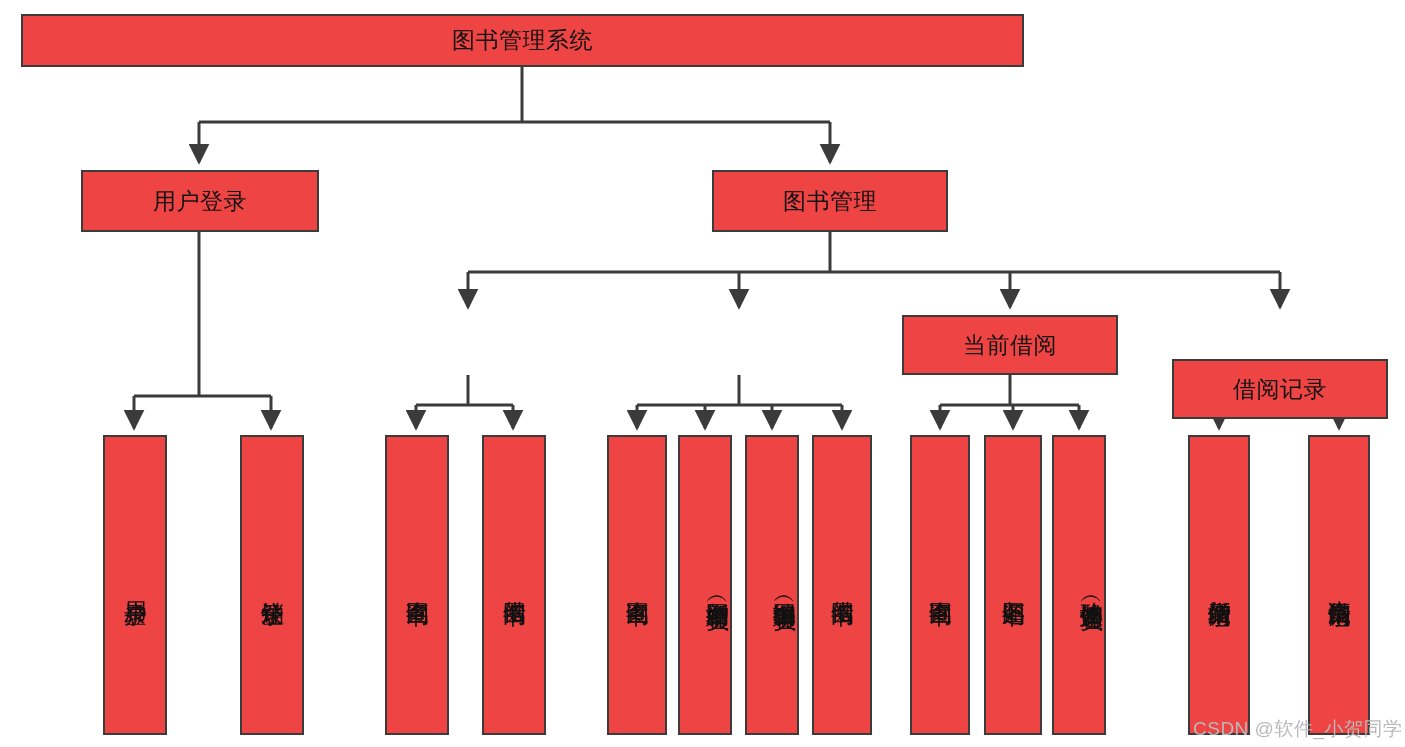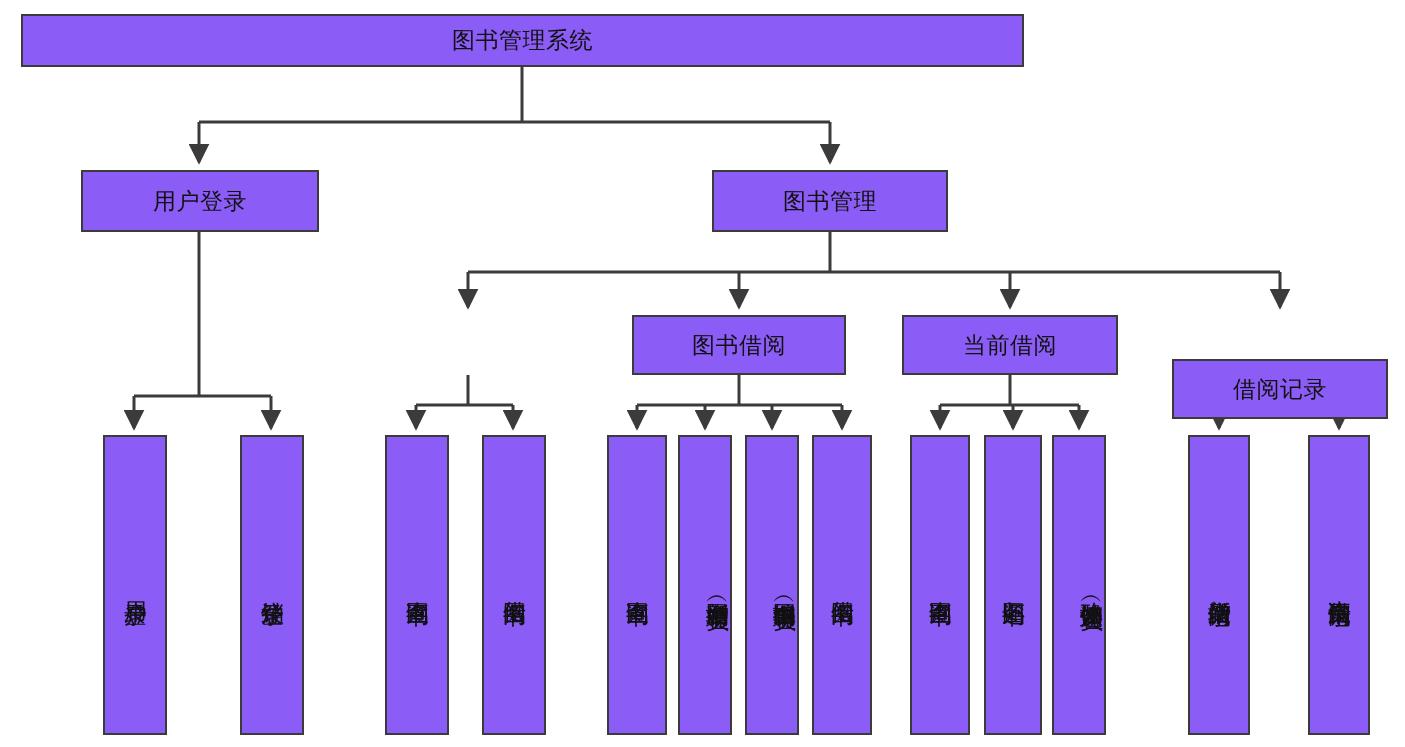--- a/index.html
+++ b/index.html
@@ -21,21 +21,21 @@
     position: absolute;
     left: 0;
     top: 0;
     width: 1405px;
     height: 747px;
   }
   .node-box {
     position: absolute;
     box-sizing: border-box;
     border: 2px solid #3b3b3b;
-    background: #8b5cf6;
+    background: #ef4444;
     display: flex;
     align-items: center;
     justify-content: center;
     color: #111111;
   }
   .node-h {
     font-size: 23px;
     letter-spacing: 0.5px;
     line-height: 1;
     white-space: nowrap;
@@ -124,23 +124,20 @@
     <span>图书管理系统</span>
   </div>
 
   <div class="node-box node-h" style="left:81px; top:170px; width:238px; height:62px;">
     <span>用户登录</span>
   </div>
   <div class="node-box node-h" style="left:712px; top:170px; width:236px; height:62px;">
     <span>图书管理</span>
   </div>
 
-  <div class="node-box node-h" style="left:632px; top:315px; width:214px; height:60px;">
-    <span>图书借阅</span>
-  </div>
   <div class="node-box node-h" style="left:902px; top:315px; width:216px; height:60px;">
     <span>当前借阅</span>
   </div>
   <div class="node-box node-h" style="left:1172px; top:315px; width:216px; height:60px;margin-top:44px;">
     <span>借阅记录</span>
   </div>
 
   <div class="node-box node-v center-v" style="left:103px; top:435px; width:64px; height:300px;">
     <span>用户登录</span>
   </div>
@@ -178,14 +175,15 @@
     <span>确认归还（管理员）</span>
   </div>
 
   <div class="node-box node-v center-v" style="left:1188px; top:435px; width:62px; height:300px;">
     <span>新增借阅记录</span>
   </div>
   <div class="node-box node-v center-v" style="left:1308px; top:435px; width:62px; height:300px;">
     <span>查询借阅记录</span>
   </div>
 
+  <div class="watermark" style="left:1193px; top:716px;">CSDN @软件_小贺同学</div>
 
 </div>
 
 </body></html>

